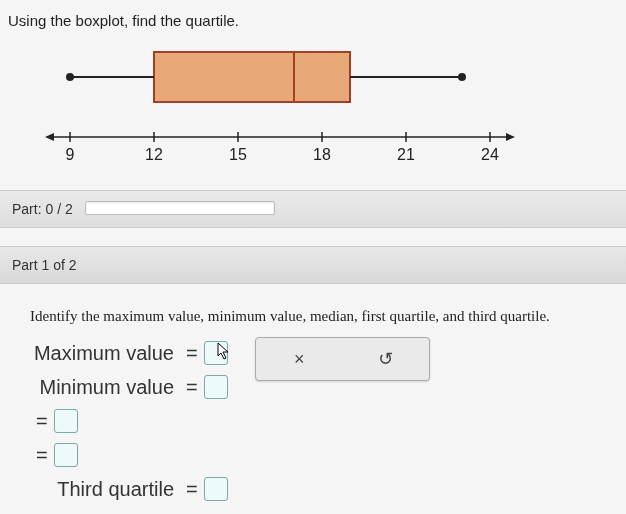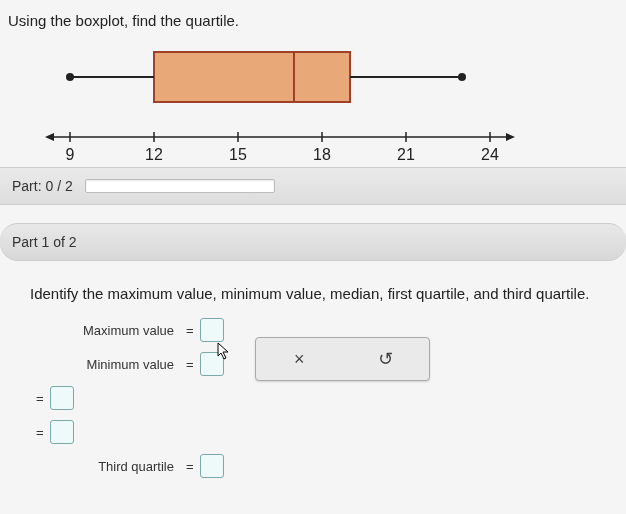--- a/index.html
+++ b/index.html
@@ -27,55 +27,55 @@
       margin-top: 5px;
     }
     .part-progress {
       background: linear-gradient(#eaeaea, #dddddd);
       border-top: 1px solid #ccc;
       border-bottom: 1px solid #ccc;
       padding: 10px 12px;
       font-size: 14px;
       color: #333;
       display: flex;
-      align-items: center;
       gap: 12px;
+      margin-top: 23px;
     }
     .progress-bar {
       width: 190px;
       height: 14px;
       background: #fff;
       border: 1px solid #bbb;
       border-radius: 2px;
       box-shadow: inset 0 1px 2px rgba(0,0,0,0.1);
     }
     .part-header {
       background: linear-gradient(#e8e8e8, #d8d8d8);
       border-top: 1px solid #ccc;
       border-bottom: 1px solid #ccc;
       padding: 10px 12px;
       font-size: 14px;
       color: #333;
       margin-top: 18px;
-      border-radius: 18px;
     }
     .question {
       padding: 24px 8px 16px 30px;
       font-size: 15px;
       color: #222;
       white-space: nowrap;
+      font-family: Liberation Serif, serif;
     }
     .answers {
       padding: 0 0 0 30px;
     }
     .answer-row {
       display: flex;
       align-items: center;
       margin-bottom: 10px;
-      font-size: 13px;
+      font-size: 20px;
     }
     .answer-label {
       width: 150px;
       text-align: right;
       padding-right: 6px;
       color: #333;
     }
     .equals {
       padding: 0 6px;
       color: #333;

